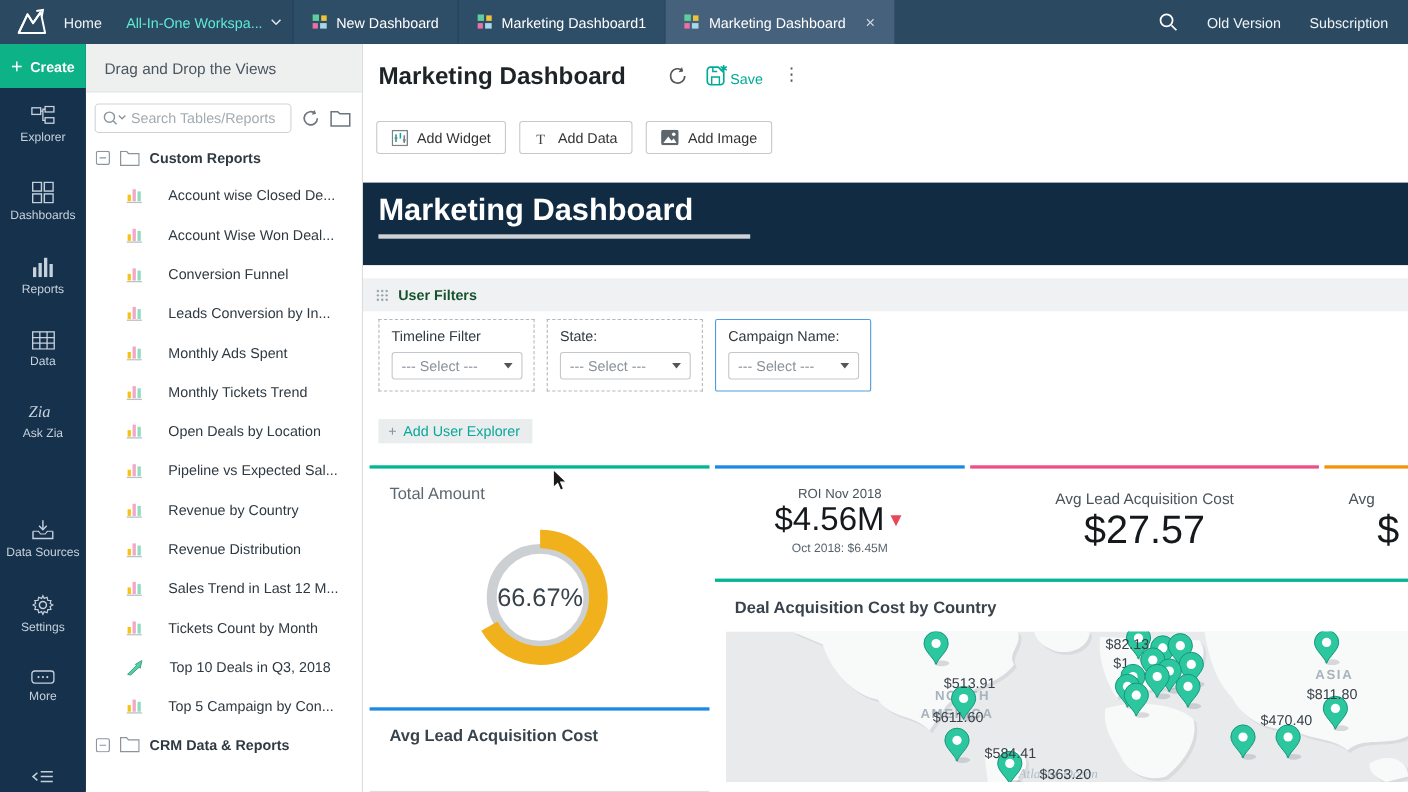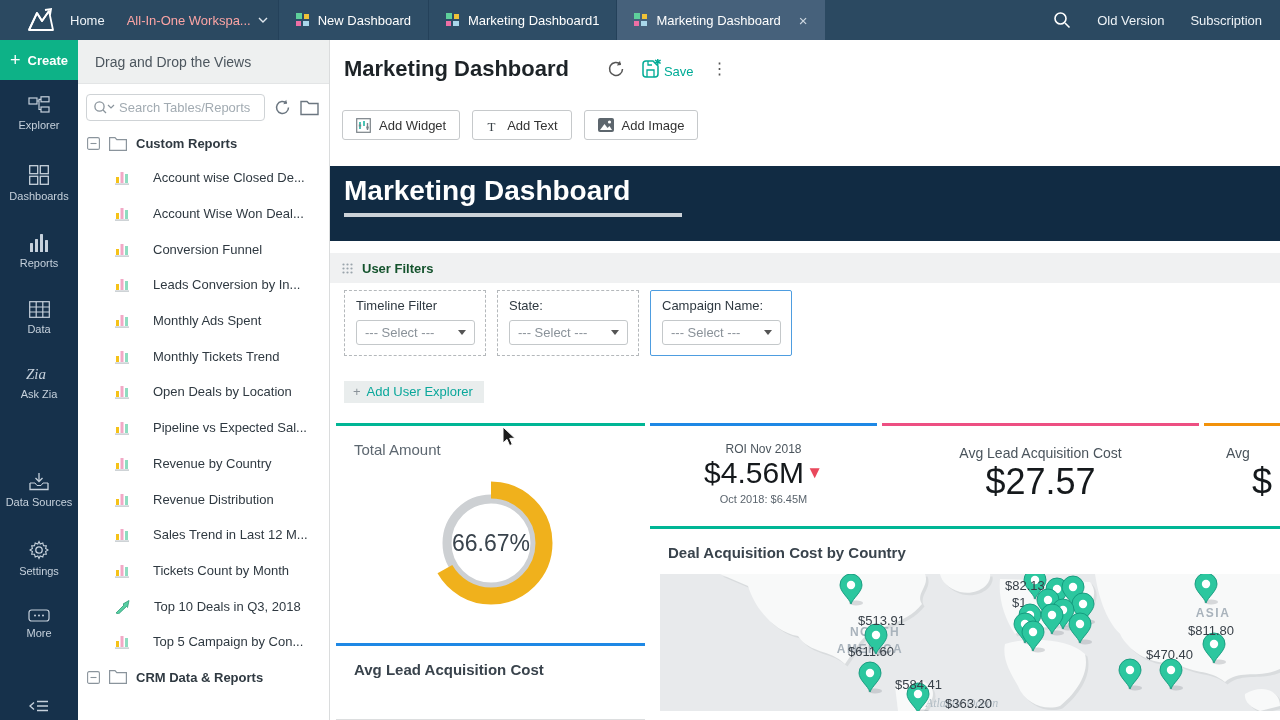--- a/index.html
+++ b/index.html
@@ -1,24 +1,24 @@
 <!DOCTYPE html>
 <html><head>
 <meta charset="utf-8">
 <style>
   * { margin:0; padding:0; box-sizing:border-box; }
   html,body { width:1280px; height:720px; overflow:hidden; background:#fff;
     font-family:"Liberation Sans", sans-serif; }
 
   
   .topbar { position:fixed; top:0; left:0; width:1280px; height:40px;
-    background:#2b4961; display:flex; align-items:center; color:#fff; z-index:50;padding-left:12px; }
+    background:#2b4961; display:flex; align-items:center; color:#fff; z-index:50; }
   .logo-box { width:58px; display:flex; justify-content:center; align-items:center; }
   .tb-link { font-size:13px; color:#eef3f7; margin-right:22px; cursor:pointer; white-space:nowrap; }
-  .ws-switch { display:flex; align-items:center; gap:7px; font-size:13px; color:#fca5a5; margin-right:10px; cursor:pointer; }
+  .ws-switch { display:flex; align-items:center; gap:7px; font-size:13px; color:#5eead4; margin-right:10px; cursor:pointer; }
   .tabs { display:flex; height:40px; }
   .tab { display:flex; align-items:center; gap:8px; padding:0 17px; font-size:13px;
     background:#2e4d66; border-left:1px solid #24415a; cursor:pointer; white-space:nowrap; }
   .tab.active { background:#46617b; }
   .tab-close { display:none; margin-left:10px; font-size:15px; color:#cfd9e2; }
   .tab.active .tab-close { display:inline; }
   .tb-right { margin-left:auto; display:flex; align-items:center; gap:26px; padding-right:18px; }
 
   
   .sidebar { position:fixed; top:40px; left:0; width:78px; bottom:0; background:#16314b; z-index:40; }
@@ -484,21 +484,21 @@
           <path d="M11.5 5 V12" stroke="#7a8288" stroke-width="1.4"></path>
           <rect x="2.8" y="6.5" width="2.4" height="2" fill="#7a8288"></rect>
           <rect x="10.3" y="8.5" width="2.4" height="2" fill="#7a8288"></rect>
         </svg>
       <span>Add Widget</span>
     </div>
     <div class="tool-btn">
       <svg width="13" height="13" viewBox="0 0 13 13">
           <text x="1.5" y="11.5" font-size="13" font-family="Liberation Serif, serif" fill="#3a4248">T</text>
         </svg>
-      <span>Add Text</span>
+      <span>Add Data</span>
     </div>
     <div class="tool-btn">
       <svg width="16" height="14" viewBox="0 0 16 14">
           <rect x="0" y="0" width="16" height="14" rx="2" fill="#5d666d"></rect>
           <circle cx="11.5" cy="4" r="1.6" fill="#fff"></circle>
           <path d="M2 12 L6.5 6 L9.5 10 L11.5 8 L14 12 Z" fill="#fff"></path>
         </svg>
       <span>Add Image</span>
     </div>
   </div>

